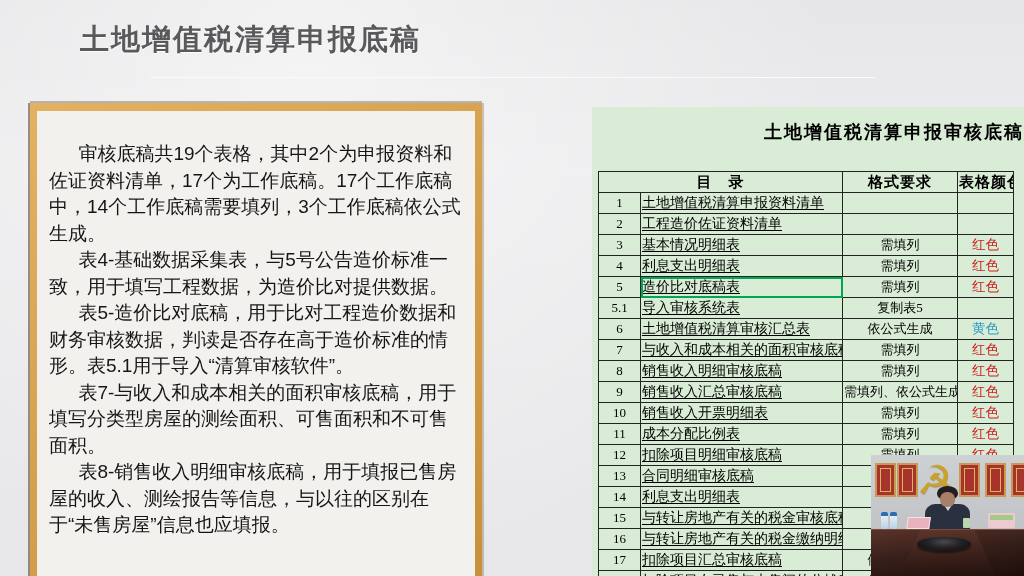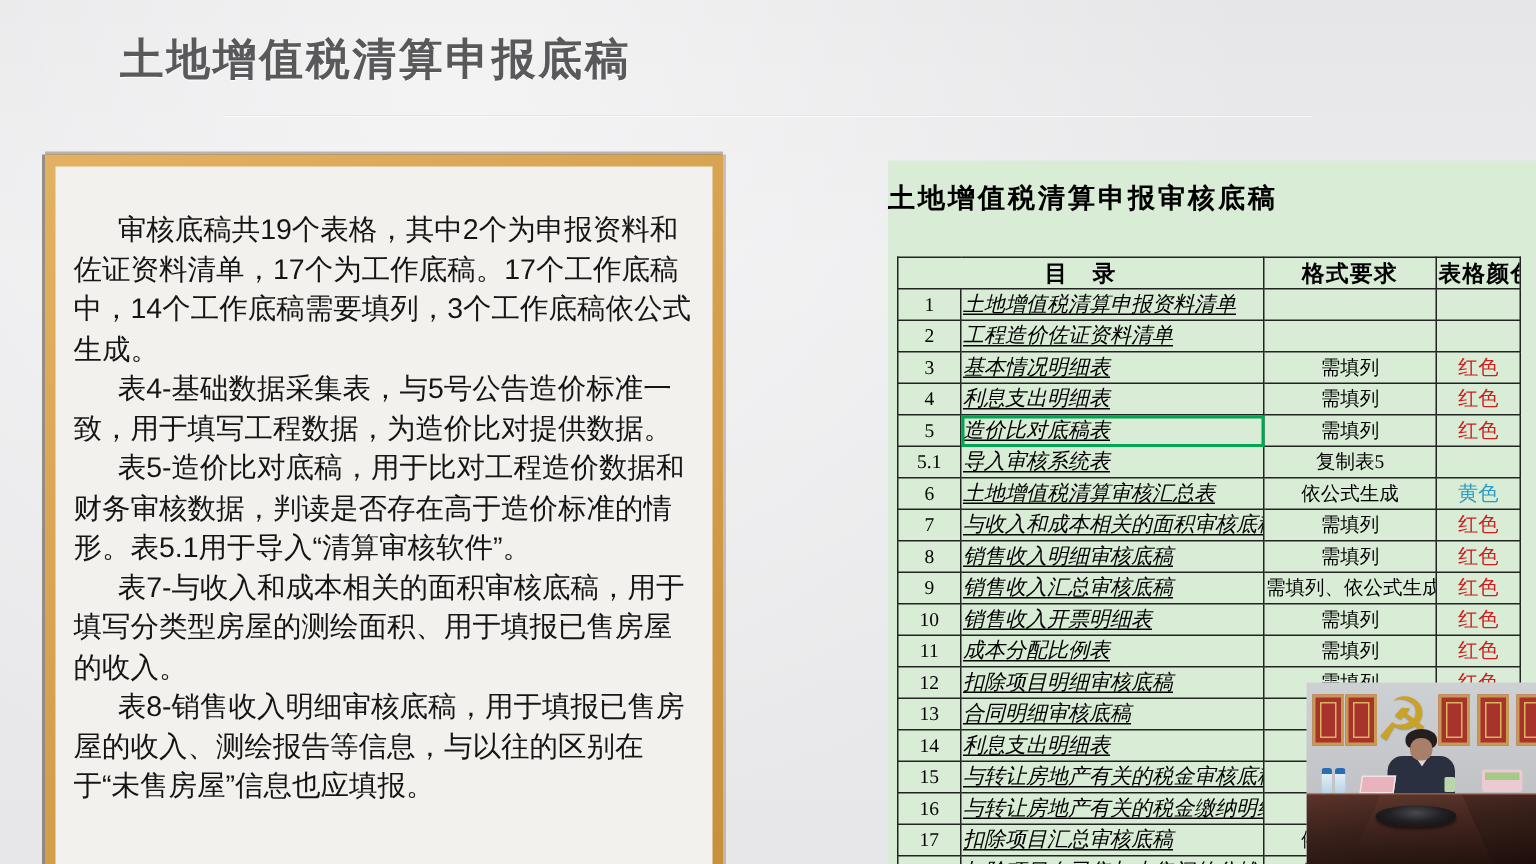--- a/index.html
+++ b/index.html
@@ -40,41 +40,41 @@
     text-indent:1.55em;
     font-size:19px;line-height:26.5px;color:#151515;
     letter-spacing:0;
   }
   
   .sheet{
     position:absolute;left:592px;top:107px;width:432px;height:469px;
     background:var(--panel-green);
   }
   .sheet-title{
-    margin-top:13px;text-align:left;
+    margin-top:13px;text-align:right;
     font-family:"Liberation Serif", serif;
     font-size:18px;font-weight:700;color:#000;letter-spacing:2px;
   }
   table.catalog{
     position:absolute;left:6px;top:64px;width:415px;
     border-collapse:collapse;table-layout:fixed;
     font-family:"Liberation Serif", serif;color:#000;
   }
   table.catalog col.c-num{width:42px;}
   table.catalog col.c-name{width:202px;}
   table.catalog col.c-format{width:115px;}
   table.catalog col.c-color{width:56px;}
   table.catalog th, table.catalog td{
     border:1px solid #232323;height:21px;padding:0 1px;
     overflow:hidden;white-space:nowrap;
   }
   table.catalog th{font-size:15px;font-weight:700;text-align:center;letter-spacing:1px;}
   td.num{font-size:13px;text-align:center;}
   td.name{font-size:14px;text-align:left;padding-left:3px;}
-  td.name span{text-decoration:underline;text-underline-offset:2px;font-style:italic;}
+  td.name span{text-decoration:underline;text-underline-offset:2px;}
   td.name.selected{outline:2px solid var(--green);outline-offset:-2px;}
   td.fmt{font-size:13px;text-align:center;}
   td.clr{font-size:13.5px;text-align:center;}
   td.clr.red{color:var(--red);}
   td.clr.blue{color:var(--blue);}
   
   .webcam{
     position:absolute;left:871px;top:455px;width:153px;height:121px;
     background:linear-gradient(#ced1d4, #c1c3c7 60%, #ababae 64%);
     overflow:hidden;z-index:9;
@@ -113,21 +113,21 @@
   <div class="title-wrap">
     <h1>土地增值税清算申报底稿</h1>
   </div>
   <div class="divider"></div>
 
   <section class="notes">
     <div class="notes-inner" id="notes-inner">
         <p>审核底稿共19个表格，其中2个为申报资料和佐证资料清单，17个为工作底稿。17个工作底稿中，14个工作底稿需要填列，3个工作底稿依公式生成。</p>
         <p>表4-基础数据采集表，与5号公告造价标准一致，用于填写工程数据，为造价比对提供数据。</p>
         <p>表5-造价比对底稿，用于比对工程造价数据和财务审核数据，判读是否存在高于造价标准的情形。表5.1用于导入“清算审核软件”。</p>
-        <p>表7-与收入和成本相关的面积审核底稿，用于填写分类型房屋的测绘面积、用于填报已售房屋的收入。</p>
+        <p>表7-与收入和成本相关的面积审核底稿，用于填写分类型房屋的测绘面积、可售面积和不可售面积。</p>
         <p>表8-销售收入明细审核底稿，用于填报已售房屋的收入、测绘报告等信息，与以往的区别在于“未售房屋”信息也应填报。</p>
       </div>
   </section>
 
   <section class="sheet">
     <div class="sheet-title">土地增值税清算申报审核底稿</div>
     <table class="catalog">
       <colgroup>
           <col class="c-num">
           <col class="c-name">

